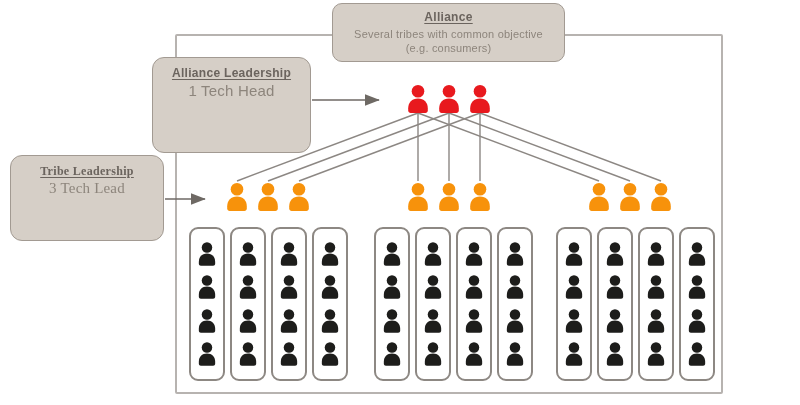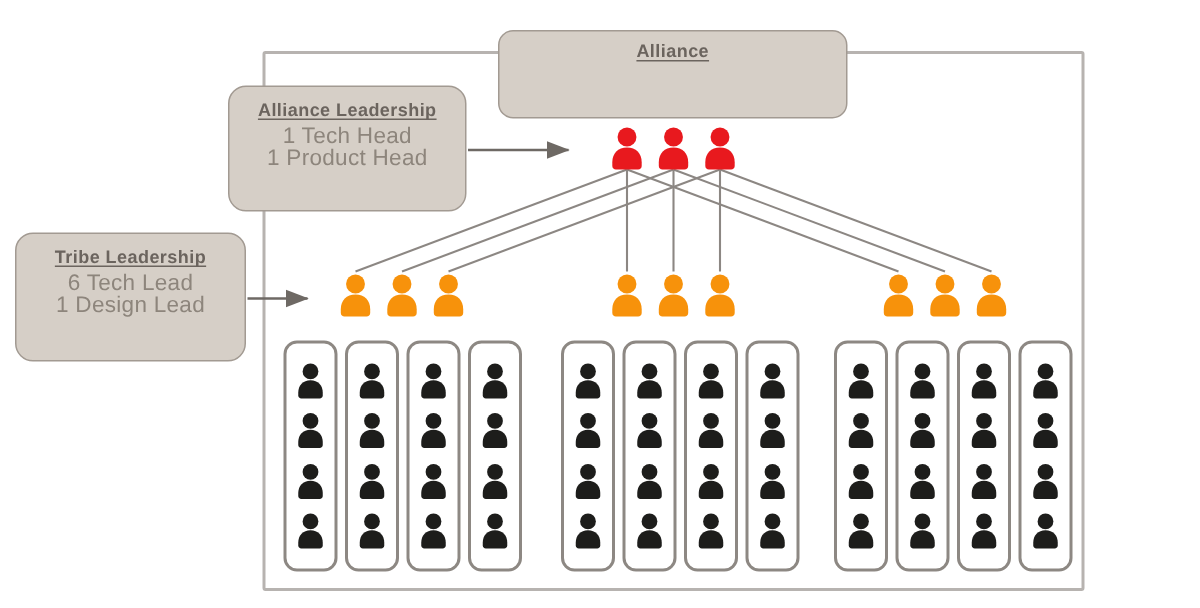--- a/index.html
+++ b/index.html
@@ -25,23 +25,23 @@
   }
   .box-title{
     font-weight:bold;font-size:12px;line-height:15px;
     color:var(--box-title,#6b645e);
     text-decoration:underline;text-underline-offset:2px;
     letter-spacing:.3px;margin-bottom:2px;
   }
   .box-line{font-size:15px;line-height:15px;letter-spacing:.2px;}
   .box-desc{font-size:11px;line-height:14px;letter-spacing:.2px;padding:0 14px;}
 
-  #alliance-box{left:332px;top:20px;width:233px;height:59px;border-radius:10px;padding-top:6px;}
-  #alliance-leadership-box{left:152px;top:57px;width:159px;height:84px;border-radius:12px;padding-top:8px;}
-  #tribe-leadership-box{left:10px;top:155px;width:154px;height:86px;border-radius:12px;padding-top:8px;}
+  #alliance-box{left:332px;top:3px;width:233px;height:59px;border-radius:10px;padding-top:6px;}
+  #alliance-leadership-box{left:152px;top:57px;width:159px;height:96px;border-radius:12px;padding-top:8px;}
+  #tribe-leadership-box{left:10px;top:155px;width:154px;height:86px;border-radius:12px;padding-top:8px;font-family:Liberation Serif, serif;}
 
   .icon-row{position:absolute;display:flex;gap:7px;}
   #alliance-heads{left:406px;top:84px;}
   #tribe-leads-0{left:225px;top:182px;}
   #tribe-leads-1{left:406px;top:182px;}
   #tribe-leads-2{left:587px;top:182px;}
 
   .squads-row{position:absolute;top:227px;display:flex;gap:5px;}
   #squads-0{left:189px;}
   #squads-1{left:374px;}
@@ -359,27 +359,26 @@
         </svg>
         <svg viewBox="0 0 24 28" width="20" height="24">
           <circle cx="12" cy="6.3" r="6.3" fill="#1d1d1b"></circle>
           <path d="M12 13.4 C6 13.4 2.2 17.4 2.2 23.2 L2.2 25.6 C2.2 26.9 3.3 28 4.6 28 L19.4 28 C20.7 28 21.8 26.9 21.8 25.6 L21.8 23.2 C21.8 17.4 18 13.4 12 13.4 Z" fill="#1d1d1b"></path>
         </svg>
       </div>
     </div>
 
   <div class="box" id="alliance-box">
     <div class="box-title">Alliance</div>
+    <div class="box-desc">Several tribes with common objective (e.g. consumers)</div>
   </div>
 
   <div class="box" id="alliance-leadership-box">
     <div class="box-title">Alliance Leadership</div>
     <div class="box-line">1 Tech Head</div>
-    <div class="box-line">1 Product Head</div>
   </div>
 
   <div class="box" id="tribe-leadership-box">
     <div class="box-title">Tribe Leadership</div>
-    <div class="box-line">6 Tech Lead</div>
-    <div class="box-line">1 Design Lead</div>
+    <div class="box-line">3 Tech Lead</div>
   </div>
 
 </div>
 
 </body></html>

